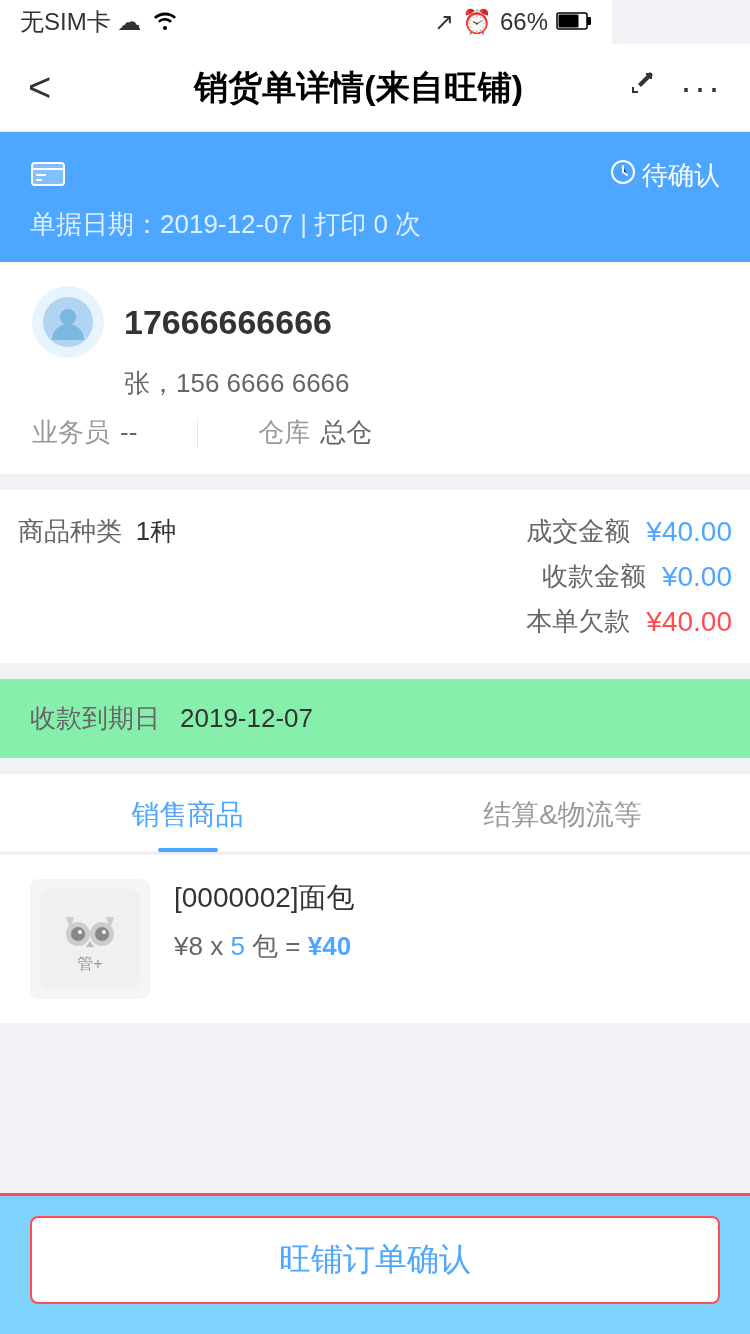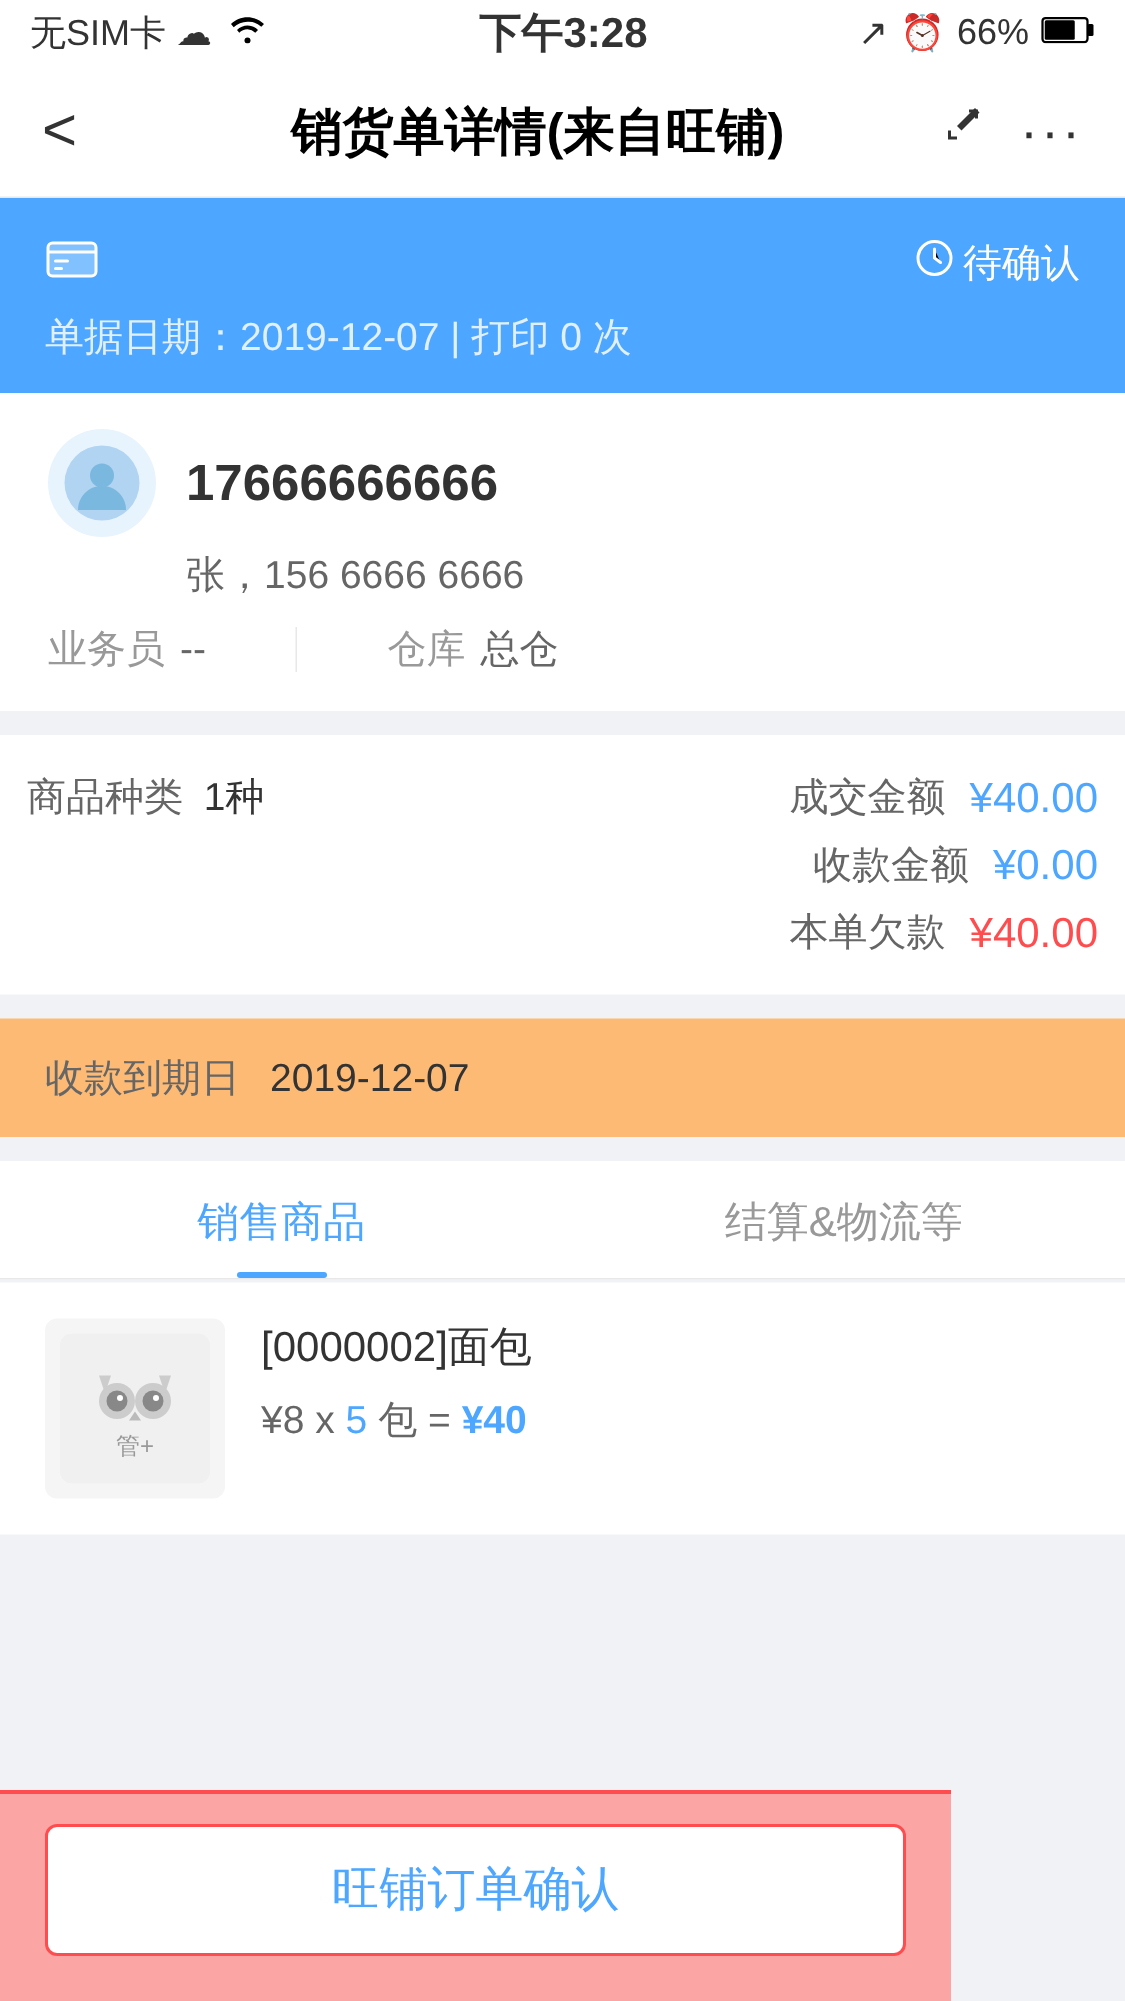--- a/index.html
+++ b/index.html
@@ -8,21 +8,21 @@
       width: 750px;
       min-height: 1334px;
       font-family: -apple-system, "PingFang SC", "Helvetica Neue", Arial, sans-serif;
       background: #f0f2f5;
       font-size: 28px;
       color: #333;
     }
 
     
     .status-bar {
-      width: 750px;
+      width: 612px;
       height: 44px;
       background: #fff;
       display: flex;
       align-items: center;
       justify-content: space-between;
       padding: 0 20px;
       font-size: 24px;
       font-weight: 500;
     }
     .status-left { display: flex; align-items: center; gap: 10px; }
@@ -190,21 +190,21 @@
       align-items: center;
       gap: 16px;
       font-size: 26px;
     }
     .amount-label { color: #666; }
     .amount-value-blue { color: #4da6ff; font-size: 28px; }
     .amount-value-red { color: #ff4d4f; font-size: 28px; }
 
     
     .overdue-section {
-      background: #fdba74;
+      background: #86efac;
       padding: 22px 30px;
       margin-bottom: 16px;
       display: flex;
       align-items: center;
       gap: 12px;
       font-size: 26px;
       color: #666;
     }
     .overdue-date { color: #333; margin-left: 8px; }
     .overdue-badge {
@@ -293,22 +293,22 @@
     .bottom-spacer {
       height: 140px;
       background: #f0f2f5;
     }
 
     
     .confirm-btn-container {
       position: fixed;
       bottom: 0;
       left: 0;
-      width: 634px;
-      background: #fca5a5;
+      width: 750px;
+      background: #7dd3fc;
       padding: 20px 30px 30px;
       border-top: 3px solid #ff4d4f;
     }
     .confirm-btn {
       width: 100%;
       height: 88px;
       border: 2px solid #ff4d4f;
       background: #fff;
       border-radius: 8px;
       font-size: 32px;
@@ -327,21 +327,20 @@
   <div class="status-left">
     <span>无SIM卡 ☁</span>
     <span>
       <svg width="28" height="20" viewBox="0 0 28 20">
         <path d="M14 16a2 2 0 1 1 0 4 2 2 0 0 1 0-4z" fill="#000"></path>
         <path d="M7 11c1.9-1.9 4.5-3 7-3s5.1 1.1 7 3l-1.8 1.8A8.3 8.3 0 0 0 14 10.5c-2.1 0-4.1.8-5.5 2.3L7 11z" fill="#000"></path>
         <path d="M3 7C5.8 4.2 9.8 2.5 14 2.5s8.2 1.7 11 4.5L23.2 8.8A12.7 12.7 0 0 0 14 5.5c-3.5 0-6.8 1.4-9.2 3.6L3 7z" fill="#000"></path>
       </svg>
     </span>
   </div>
-  <div class="status-center">下午3:28</div>
   <div class="status-right">
     <span>↗</span>
     <span>⏰</span>
     <span>66%</span>
     <span>
       <svg width="36" height="18" viewBox="0 0 36 18">
         <rect x="1" y="1" width="30" height="16" rx="2" ry="2" stroke="#000" stroke-width="1.5" fill="none"></rect>
         <rect x="31" y="5" width="4" height="8" rx="1" fill="#000"></rect>
         <rect x="2.5" y="2.5" width="20" height="13" rx="1" fill="#000"></rect>
       </svg>

